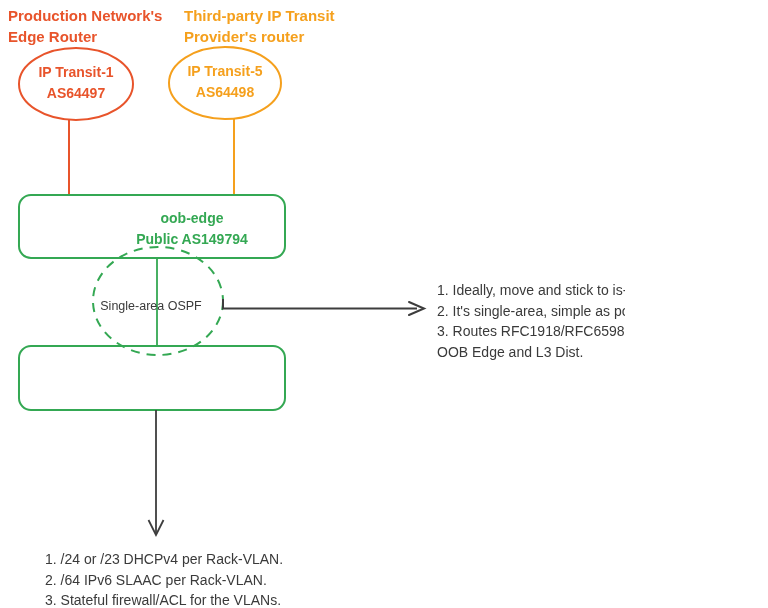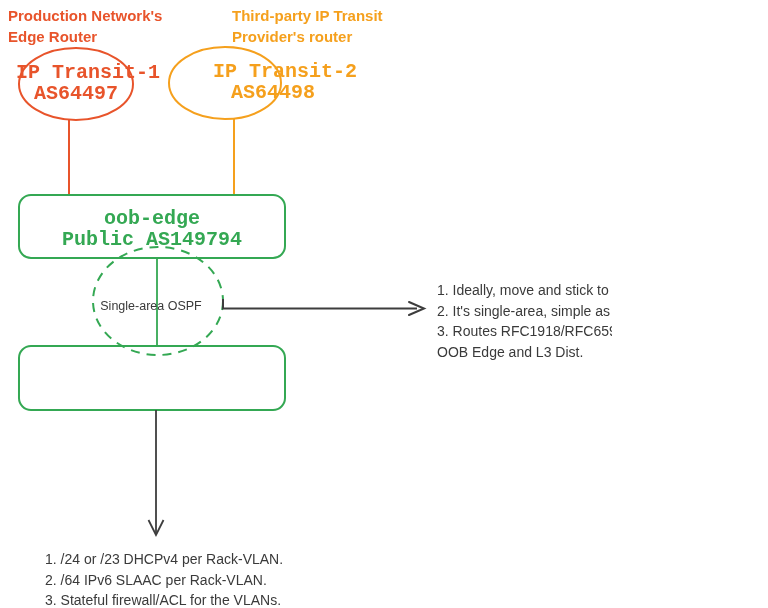--- a/index.html
+++ b/index.html
@@ -7,48 +7,48 @@
     padding: 0;
     background: #ffffff;
   }
   #stage {
     position: relative;
     width: 612px;
     height: 608px;
     background: #ffffff;
     font-family: "Liberation Sans", sans-serif;
     overflow: hidden;
+    padding-left: 13px;
   }
   #shapes {
     position: absolute;
     left: 0;
     top: 0;
     width: 768px;
     height: 608px;
   }
   .txt {
     position: absolute;
     white-space: pre;
     color: var(--dark);
   }
   .center { text-align: center; }
   .lbl-top {
     font-size: 15px;
     line-height: 21px;
     font-weight: 600;
   }
   .node-lbl {
-    font-size: 20px;
+    font-size: 14px;
     line-height: 21px;
     font-weight: 600;
-    font-family: Liberation Mono, monospace;
   }
   .prod   { color: var(--production); }
-  .third  { color: var(--third_party); margin-left: 48px; }
-  .green  { color: var(--green); }
+  .third  { color: var(--third_party); }
+  .green  { color: var(--green); margin-left: 40px; }
   .notes {
     font-size: 14px;
     line-height: 20.7px;
     font-weight: 400;
     color: var(--dark);
   }
   .ospf-lbl {
     font-size: 12.5px;
     line-height: 16px;
     color: var(--dark);
@@ -91,21 +91,21 @@
 
   <div class="txt lbl-top prod" style="left:8px; top:5px;">Production Network's
 Edge Router</div>
 
   <div class="txt lbl-top third" style="left:184px; top:5px;">Third-party IP Transit
 Provider's router</div>
 
   <div class="txt node-lbl prod center" style="left:16px; top:62px; width:120px;">IP Transit-1
 AS64497</div>
 
-  <div class="txt node-lbl third center" style="left:165px; top:61px; width:120px;">IP Transit-2
+  <div class="txt node-lbl third center" style="left:165px; top:61px; width:120px;">IP Transit-5
 AS64498</div>
 
   <div class="txt node-lbl green center" style="left:19px; top:208px; width:266px;">oob-edge
 Public AS149794</div>
 
 
   <div class="txt ospf-lbl center" style="left:83px; top:298px; width:136px;">Single-area OSPF</div>
 
   <div class="txt notes" style="left:437px; top:280px;">1. Ideally, move and stick to is-is going forward.
 2. It's single-area, simple as possible.

